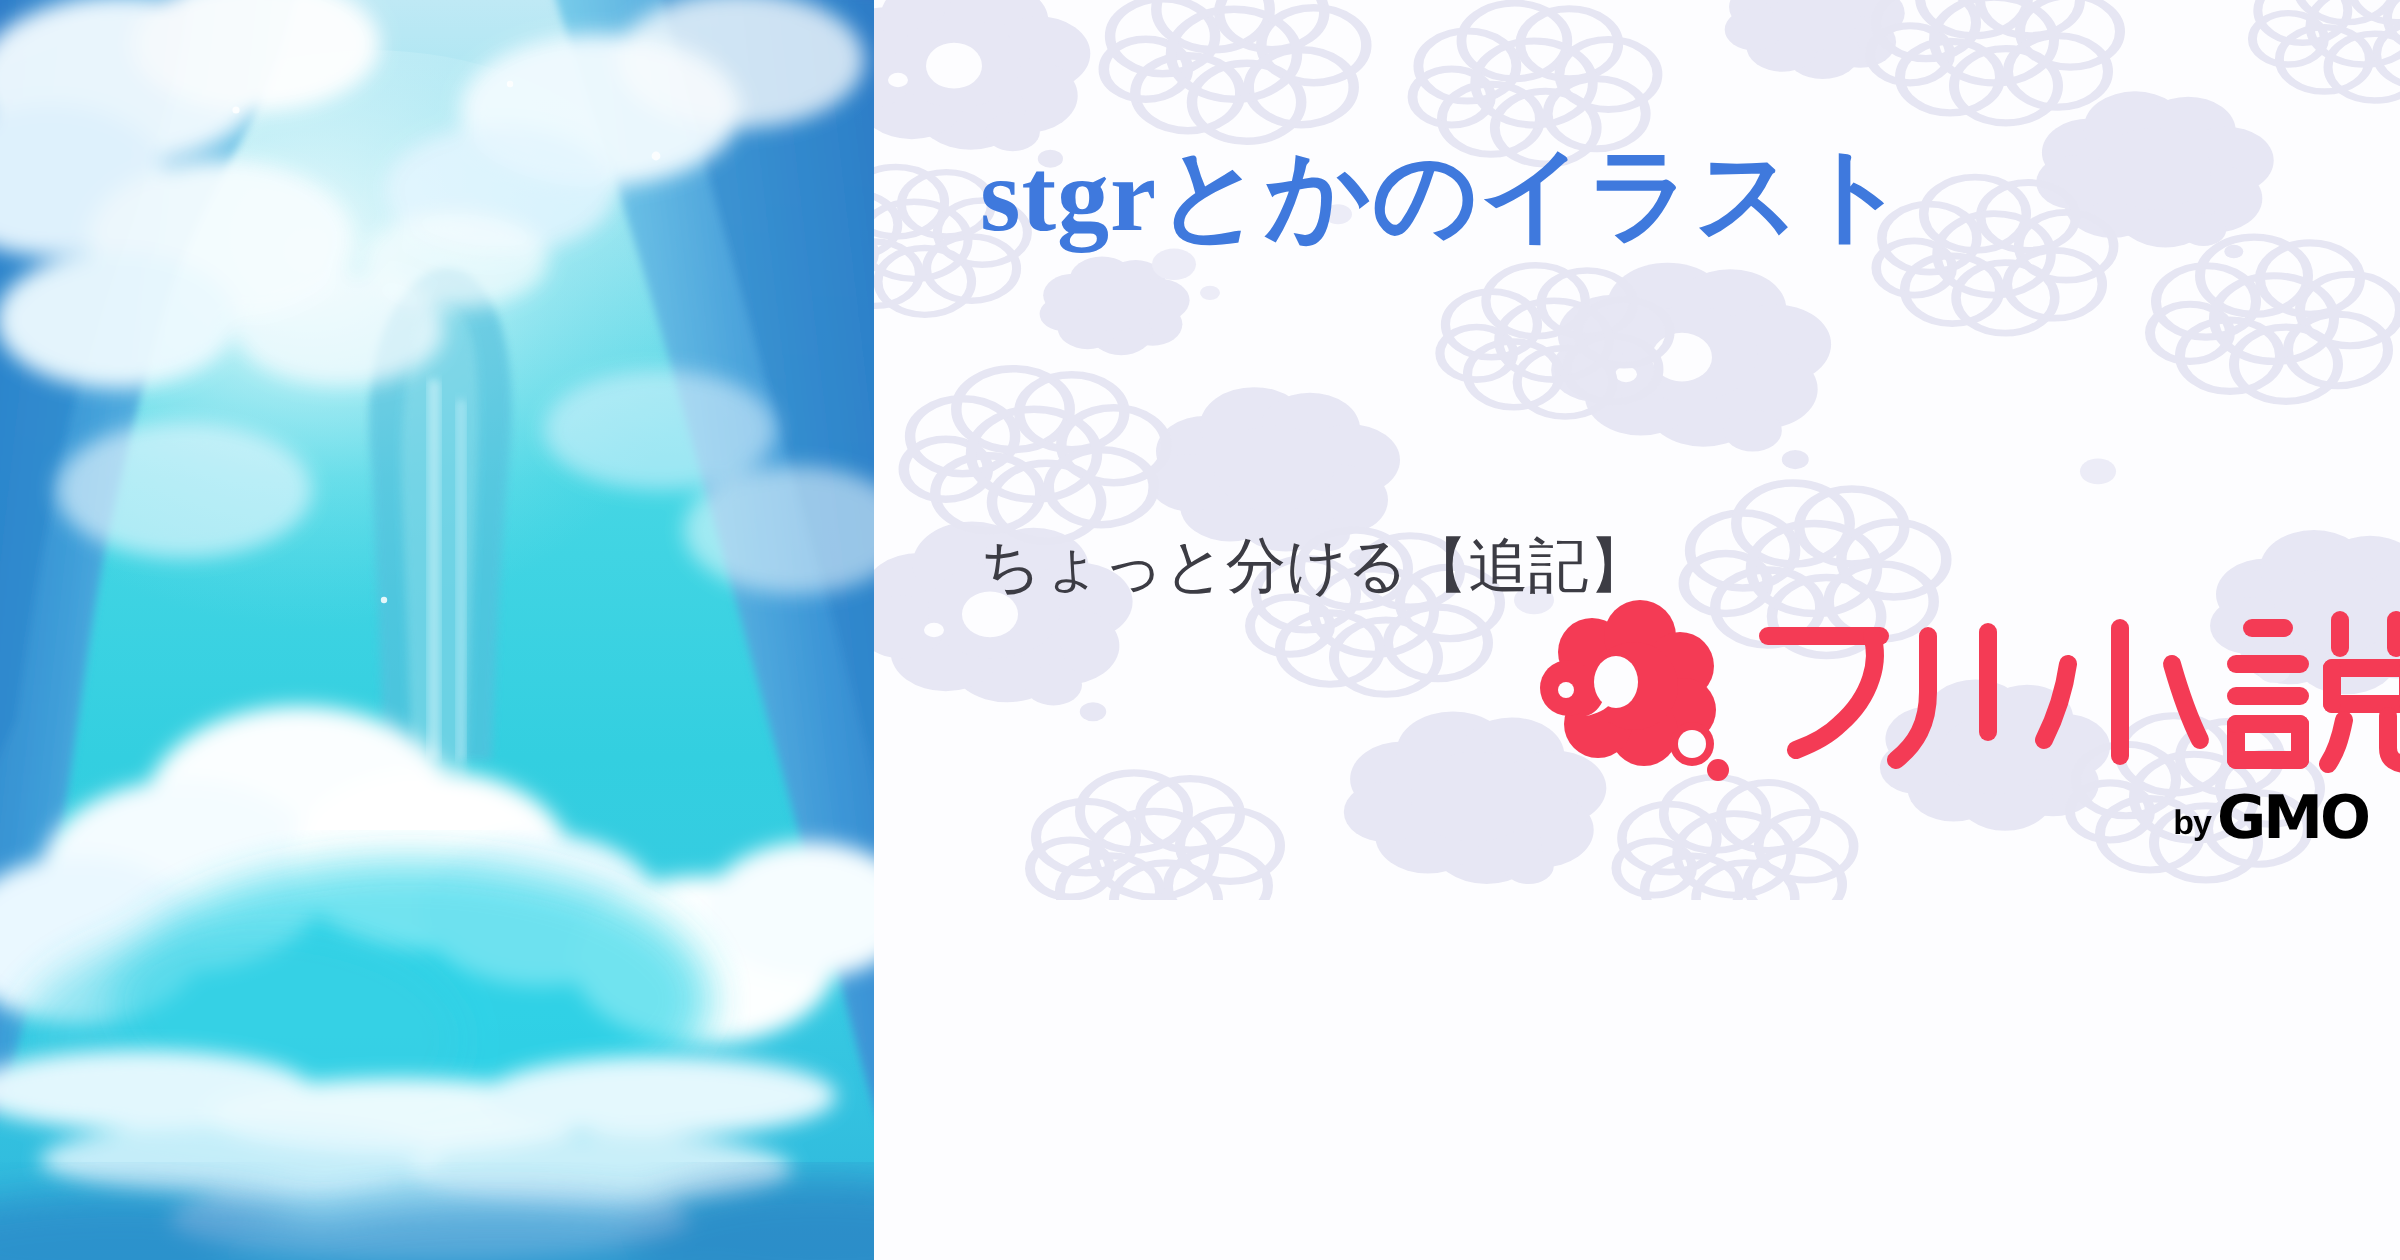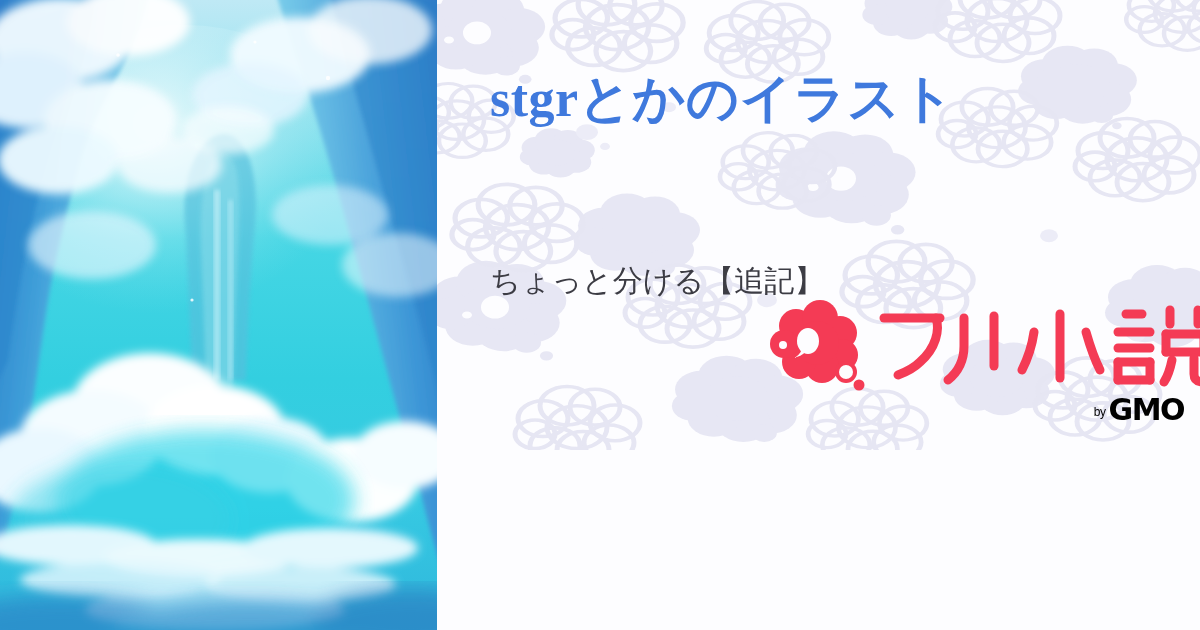--- a/index.html
+++ b/index.html
@@ -75,21 +75,21 @@
   
   .description {
     position: absolute;
     left: 53px;
     top: 262px;
     width: 690px;
     font-size: 30px;
     line-height: 1.46;
     color: #3c3c44;
     font-weight: 400;
-    font-family: Liberation Mono, monospace;
+    font-family: Liberation Sans, sans-serif;
   }
   .description .line { white-space: nowrap; }
 
   
   .brand {
     position: absolute;
     right: -6px;
     bottom: 22px;
     width: 440px;
     height: 130px;
@@ -122,22 +122,22 @@
     position: absolute;
     right: 22px;
     top: 96px;
     height: 30px;
     display: flex;
     align-items: center;
     justify-content: flex-end;
     color: #000000;
   }
   .brand-by .by-text {
-    font-size: 12px;
-    font-weight: 400;
+    font-size: 17px;
+    font-weight: 700;
     letter-spacing: -0.5px;
     margin-right: 3px;
     transform: translateY(3px);
   }
   .brand-by .gmo-text {
     font-size: 30px;
     font-weight: 700;
     letter-spacing: -1.5px;
     font-family: "DejaVu Sans", sans-serif;
     text-align: right;

